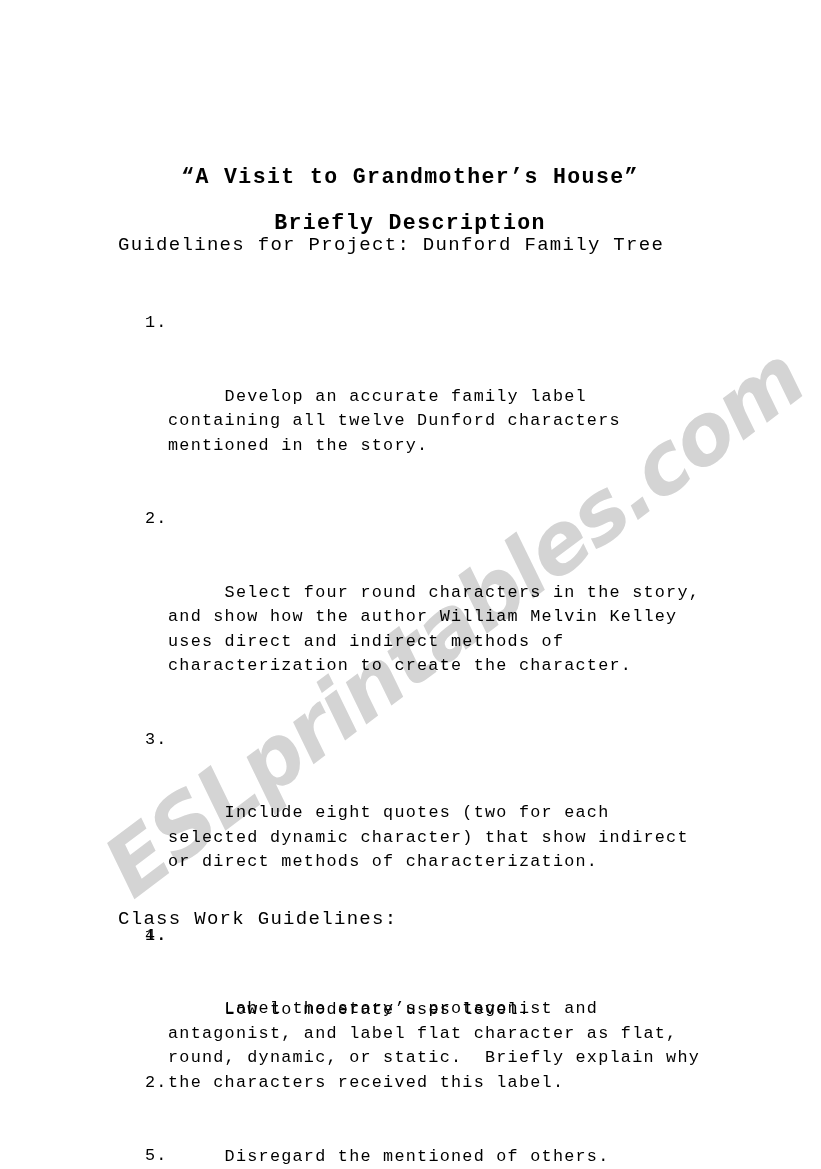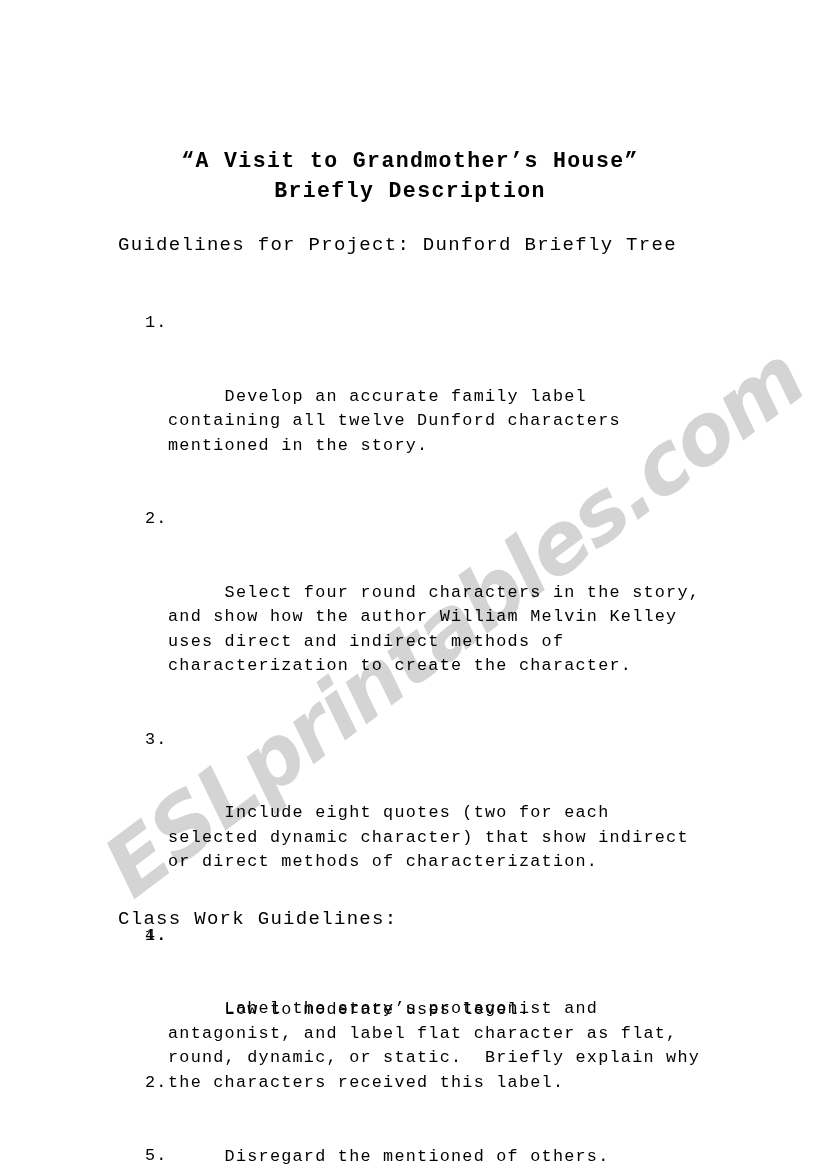--- a/index.html
+++ b/index.html
@@ -47,21 +47,21 @@
     inset: 0;
     z-index: 2;
   }
 
   .doc-title {
     text-align: center;
     font-size: 21.5px;
     line-height: 30px;
     letter-spacing: 1.4px;
     font-weight: bold;
-    margin: 0;
+    margin: 16px;
     padding: 0;
     white-space: pre;
   }
   #title-block {
     position: absolute;
     left: 90px;
     top: 146px;
     width: 640px;
   }
   #title-line-2 {
@@ -133,21 +133,21 @@
   <div id="watermark-text">ESLprintables.com</div>
 </div>
 
 <div id="page">
 
   <div id="title-block">
     <div class="doc-title">“A Visit to Grandmother’s House”</div>
     <div class="doc-title" id="title-line-2">Briefly Description</div>
   </div>
 
-  <div class="section-heading" id="heading-guidelines">Guidelines for Project: Dunford Briefly Tree</div>
+  <div class="section-heading" id="heading-guidelines">Guidelines for Project: Dunford Family Tree</div>
 
   <ol class="num-list" id="list-project">
     <li>
       <span class="marker">1.</span>
       <span class="item-text">Develop an accurate family label containing all twelve Dunford characters mentioned in the story.</span>
     </li>
     <li>
       <span class="marker">2.</span>
       <span class="item-text">Select four round characters in the story, and show how the author William Melvin Kelley uses direct and indirect methods of characterization to create the character.</span>
     </li>

